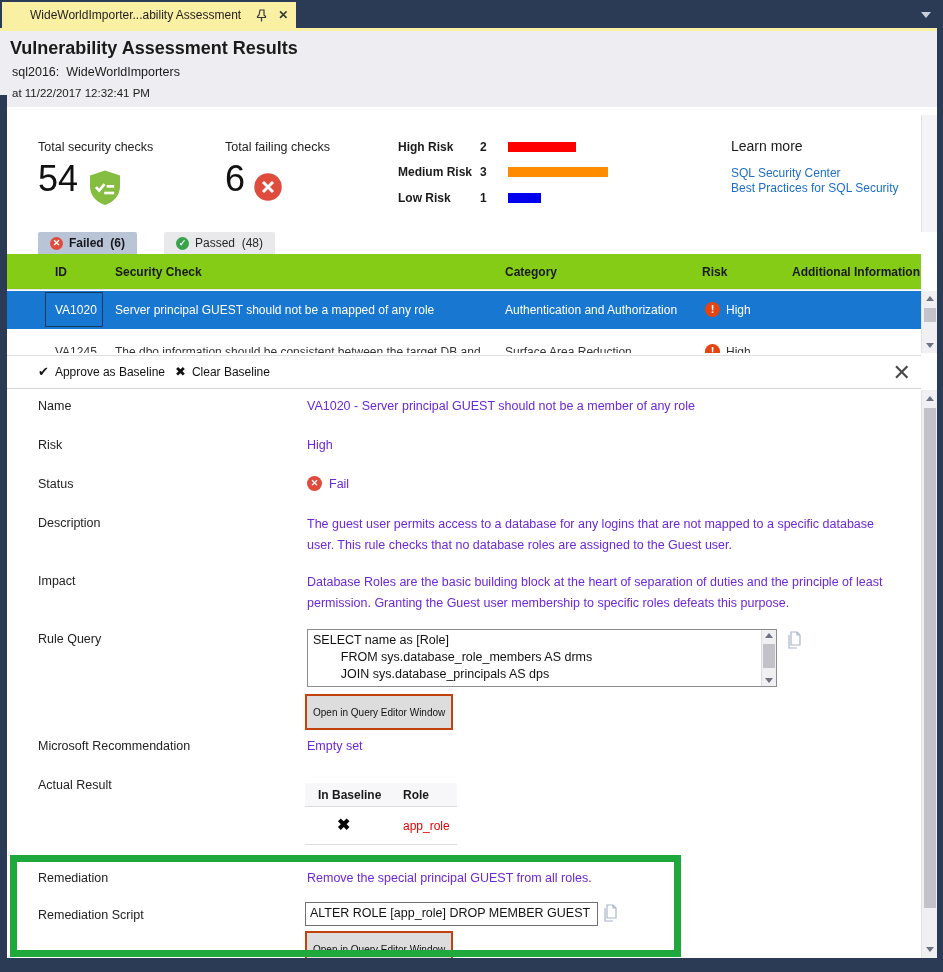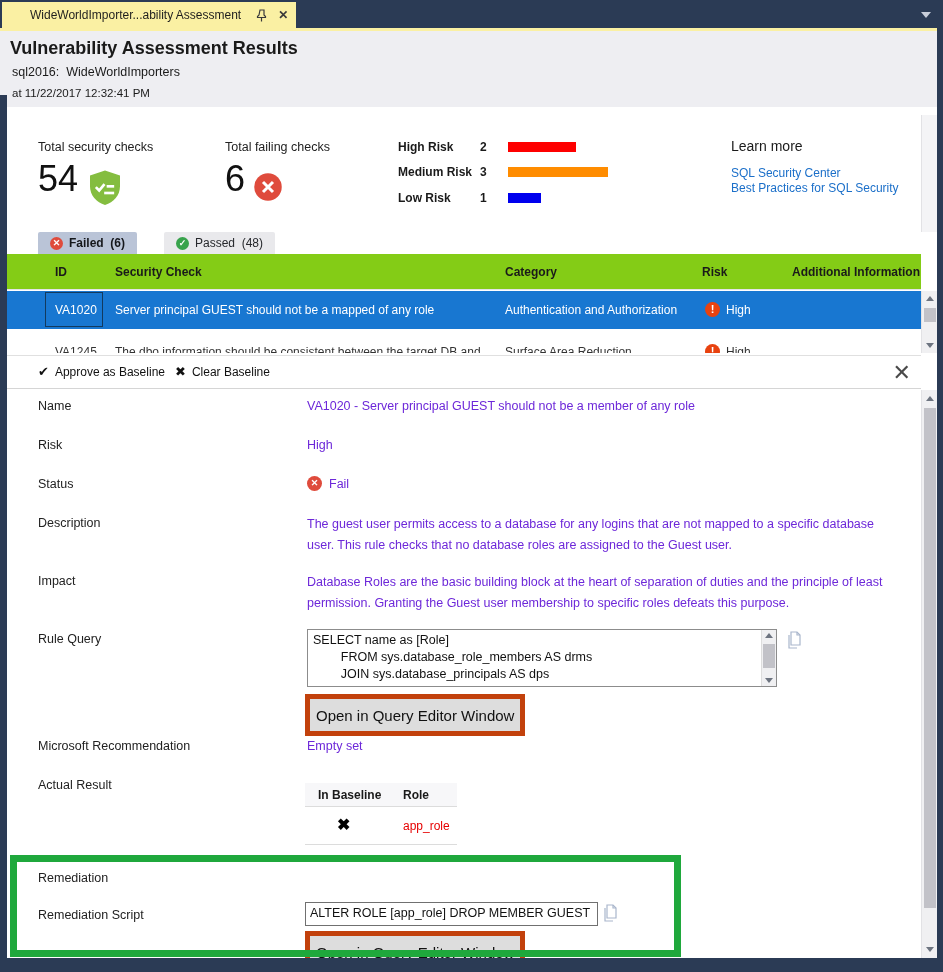--- a/index.html
+++ b/index.html
@@ -82,21 +82,21 @@
   
   .detail { left:7px; top:390px; width:914px; height:568px; background:#fff; }
   .dlabel { position:absolute; left:31px; font-size:12.5px; color:#222; }
   .dvalue { position:absolute; left:300px; font-size:12.5px; color:#6d28d9; }
   .wrapval { width:588px; line-height:21px; }
   .status-icon { position:absolute; left:300px; width:15px; height:15px; border-radius:50%; background:#df4b3c; color:#fff; font-size:9px; font-weight:bold; text-align:center; line-height:15px; }
 
   .query-box { position:absolute; left:300px; top:239px; width:470px; height:58px; border:1px solid #8c8c8c; font-size:12.5px; color:#111; white-space:pre; padding:2px 20px 2px 5px; line-height:17px; overflow:hidden; }
   .qsb { position:absolute; left:754px; top:240px; width:15px; height:56px; background:#f0f0f2; border-left:1px solid #ddd; }
   .copy-icon { position:absolute; width:16px; height:19px; }
-  .gray-btn { position:absolute; height:23px; background:#dddddd; border:5px solid #c2410c; font-size:15px; color:#111; padding:16px 6px; display:flex; align-items:center; cursor:pointer; font-family:"Liberation Sans", sans-serif; }
+  .gray-btn { position:absolute; height:23px; background:#dddddd; border:2px solid #c2410c; font-size:10px; color:#111; padding:16px 6px; display:flex; align-items:center; cursor:pointer; font-family:"Liberation Sans", sans-serif; }
 
   .mini-table { position:absolute; left:298px; top:393px; width:152px; }
   .mini-head { height:24px; background:#f7f7f9; border-bottom:1px solid #dcdcdc; position:relative; }
   .mini-th { position:absolute; top:5px; font-size:12px; font-weight:bold; color:#1a1a1a; }
   .mini-row { height:38px; border-bottom:1px solid #dcdcdc; position:relative; }
   .xmark { position:absolute; left:32px; top:8px; font-size:16px; font-weight:bold; color:#000; }
   .role-red { position:absolute; left:98px; top:12px; font-size:12px; color:#e60000; }
 
   .green-box { left:10px; top:855px; width:671px; height:102px; border:7px solid #1fa83c; pointer-events:none; z-index:5; }
   .script-box { position:absolute; left:298px; top:512px; width:293px; height:24px; border:1px solid #707070; font-size:12.5px; color:#111; padding:3px 4px; white-space:nowrap; overflow:hidden; }
@@ -261,20 +261,21 @@
         <span class="mini-th" style="left:13px;">In Baseline</span>
         <span class="mini-th" style="left:98px;">Role</span>
       </div>
       <div class="mini-row">
         <span class="xmark">✖</span>
         <span class="role-red">app_role</span>
       </div>
     </div>
 
     <div class="dlabel" style="top:481px;">Remediation</div>
+    <div class="dvalue" style="top:481px;">Remove the special principal GUEST from all roles.</div>
 
     <div class="dlabel" style="top:518px;">Remediation Script</div>
     <div class="script-box">ALTER ROLE [app_role] DROP MEMBER GUEST</div>
     <svg class="copy-icon" style="left:596px; top:514px;" viewBox="0 0 16 19">
       <path d="M4 1h6l3 3v10H4z" fill="#fff" stroke="#a9b6cc" stroke-width="1.2"></path>
       <path d="M10 1v3h3" fill="none" stroke="#a9b6cc" stroke-width="1.2"></path>
       <path d="M2 4v13h8" fill="none" stroke="#a9b6cc" stroke-width="1.2"></path>
     </svg>
     <div class="gray-btn" style="left:298px; top:541px; height:24px;">Open in Query Editor Window</div>
   </div>

